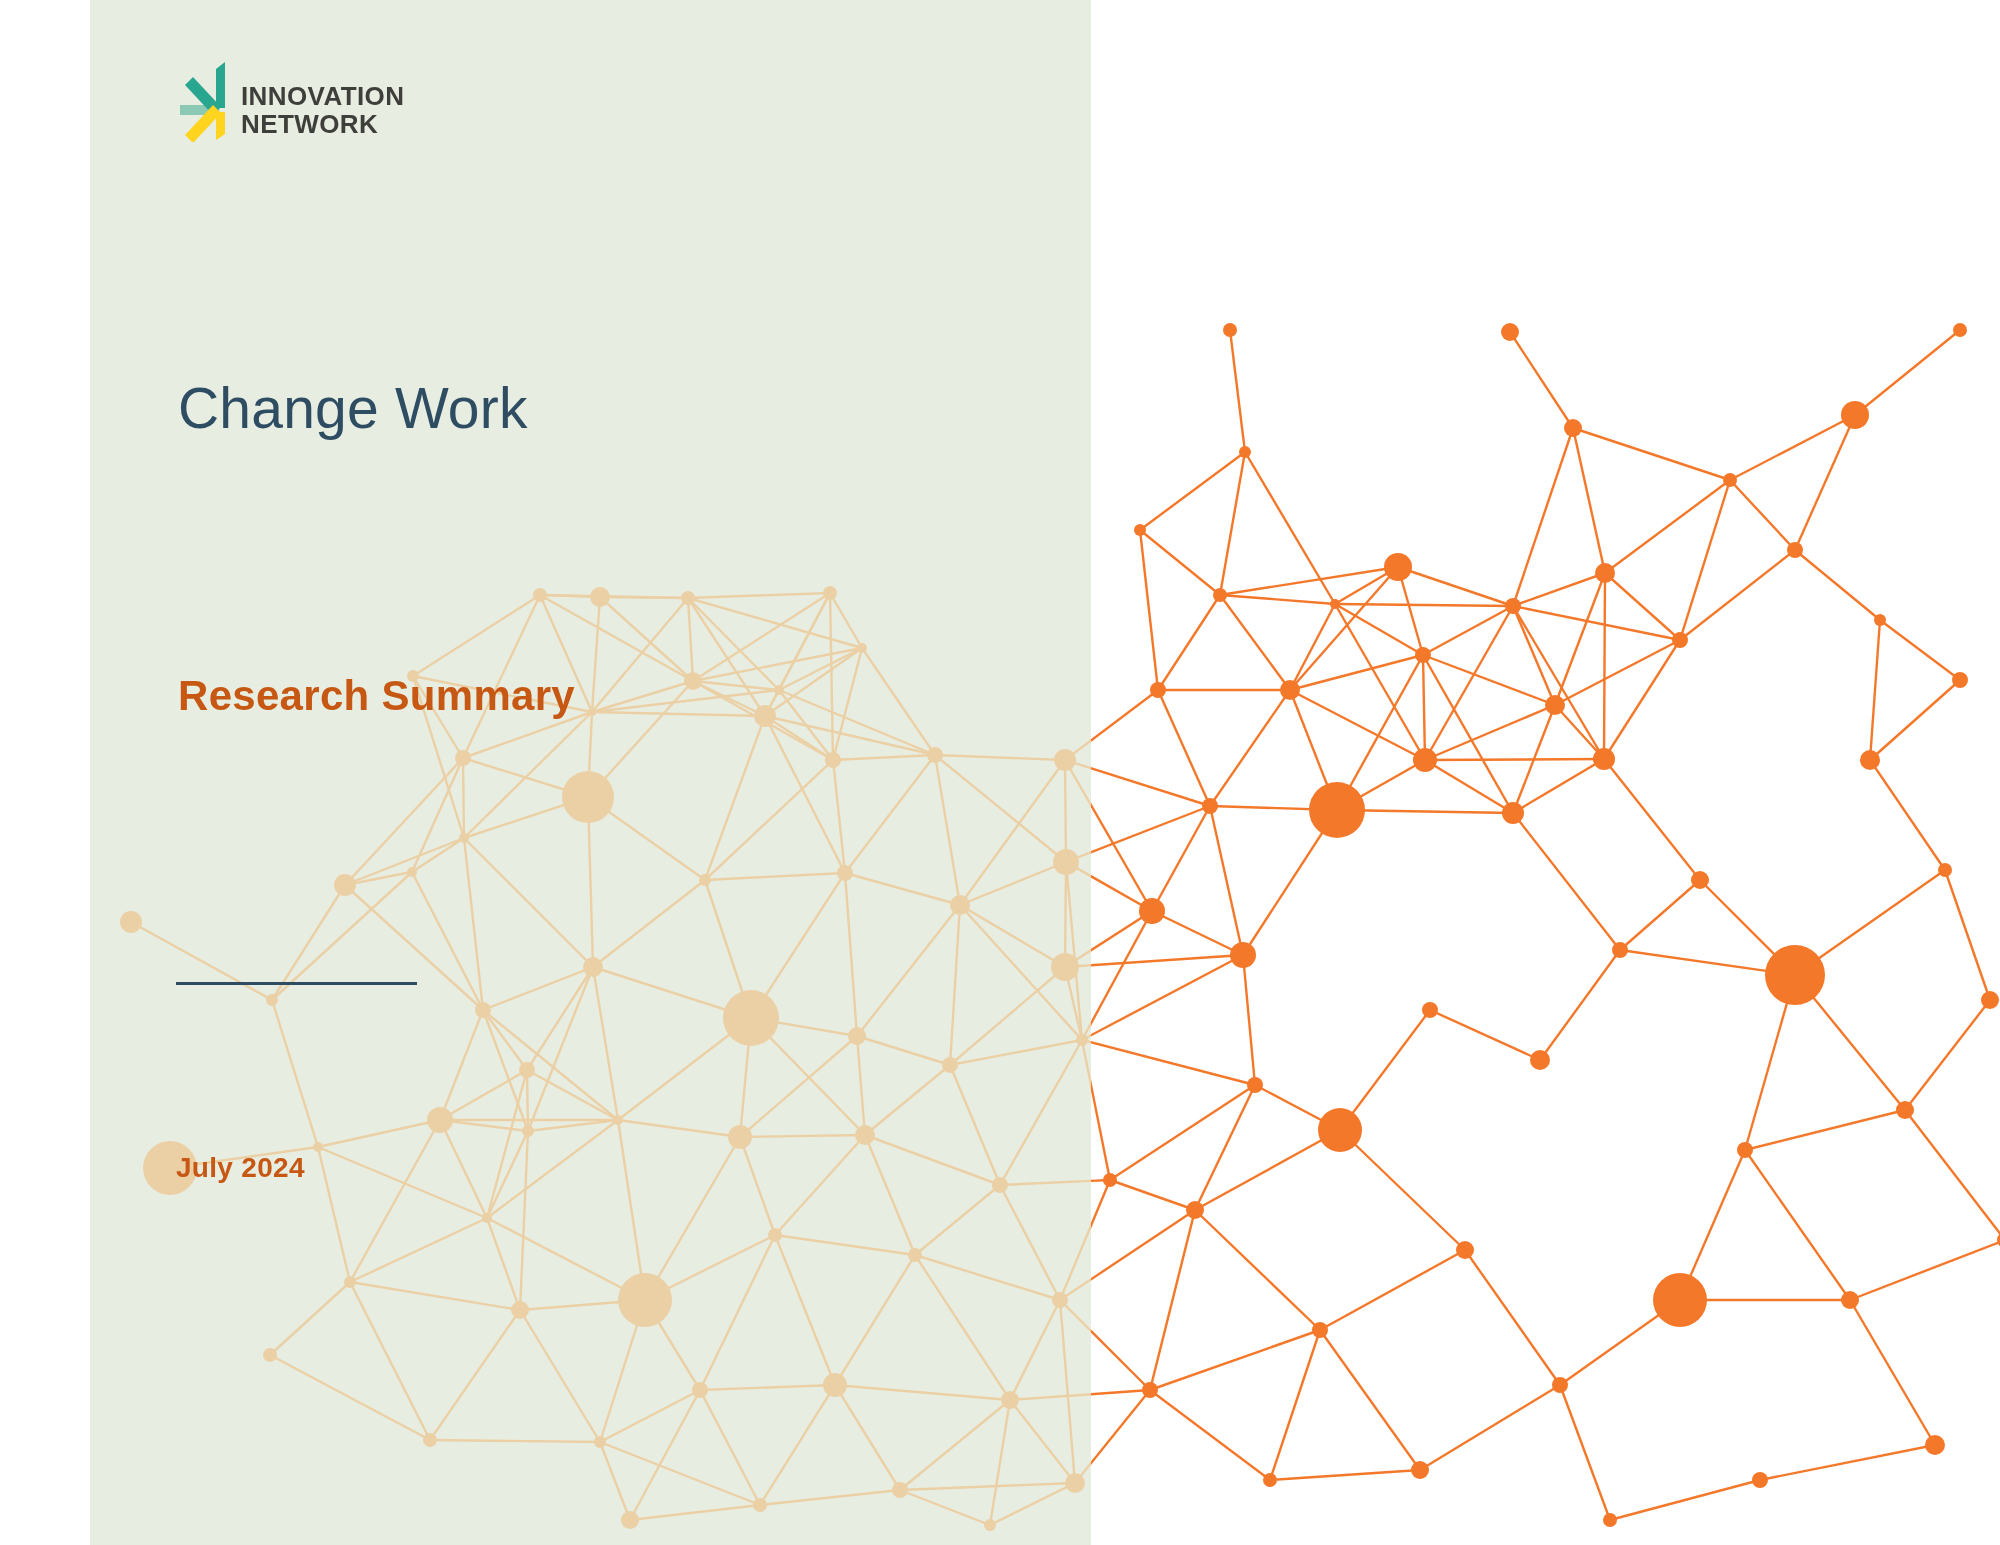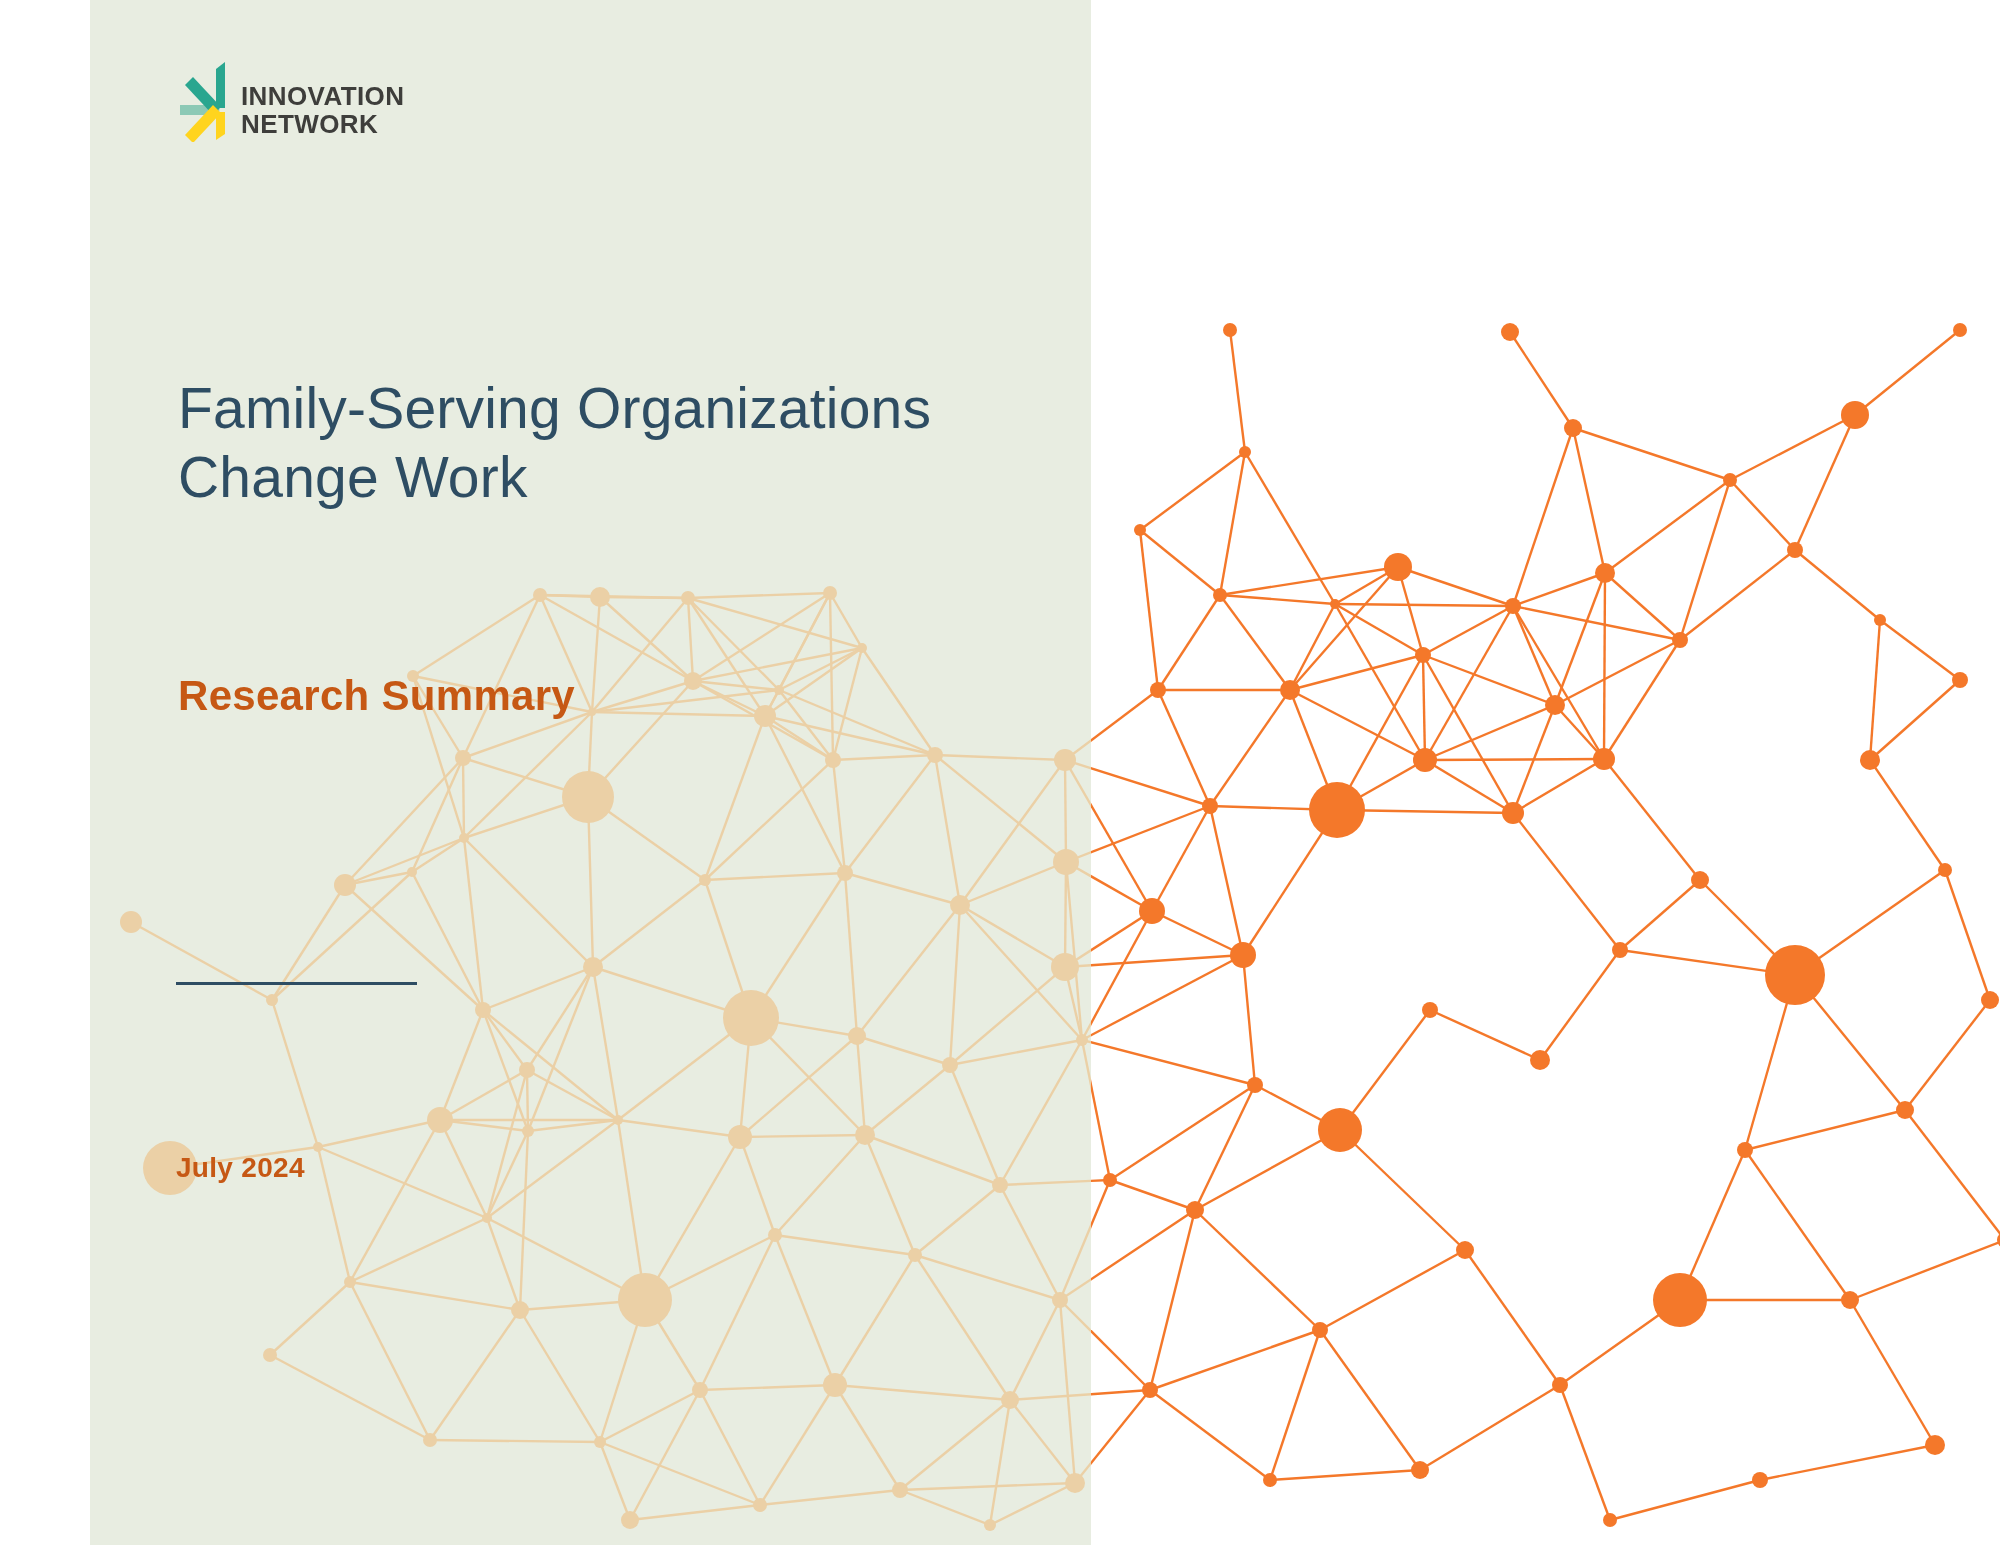--- a/index.html
+++ b/index.html
@@ -892,21 +892,20 @@
       <polygon points="5,77 13,85 41,55 33,47" fill="#FFD41E"></polygon>
       <polygon points="36,54 45,54 45,76 36,82" fill="#FFD41E"></polygon>
     </svg>
     <div class="logo-text">
       <div>INNOVATION</div>
       <div>NETWORK</div>
     </div>
   </div>
 
   <h1 class="title">
-    <div>Family-Serving Organizations</div>
     <div>Change Work</div>
   </h1>
 
   <div class="subtitle">Research Summary</div>
 
   <div class="divider"></div>
 
 
   <div class="date">July 2024</div>
 

